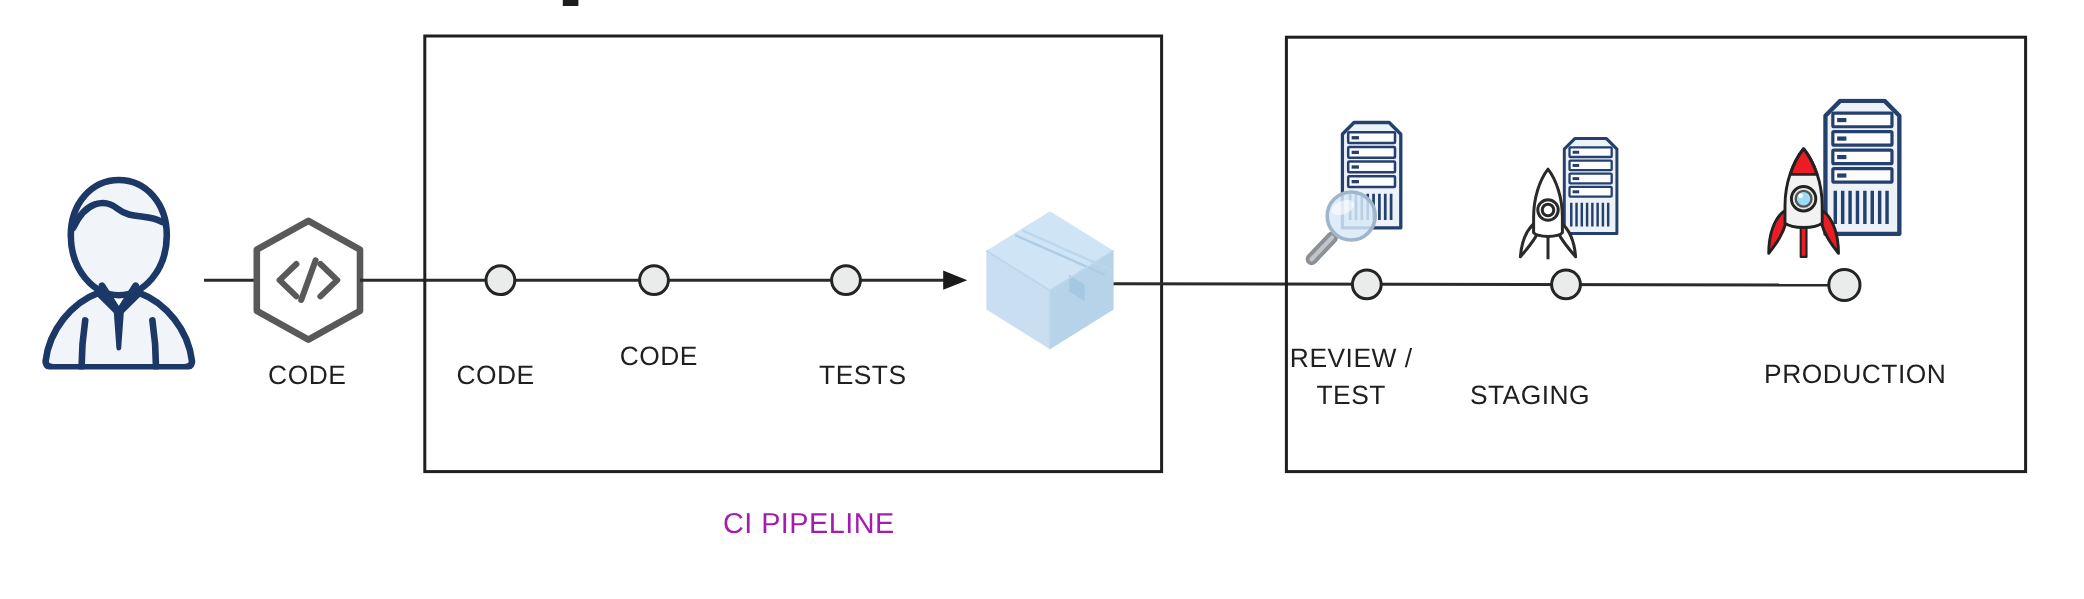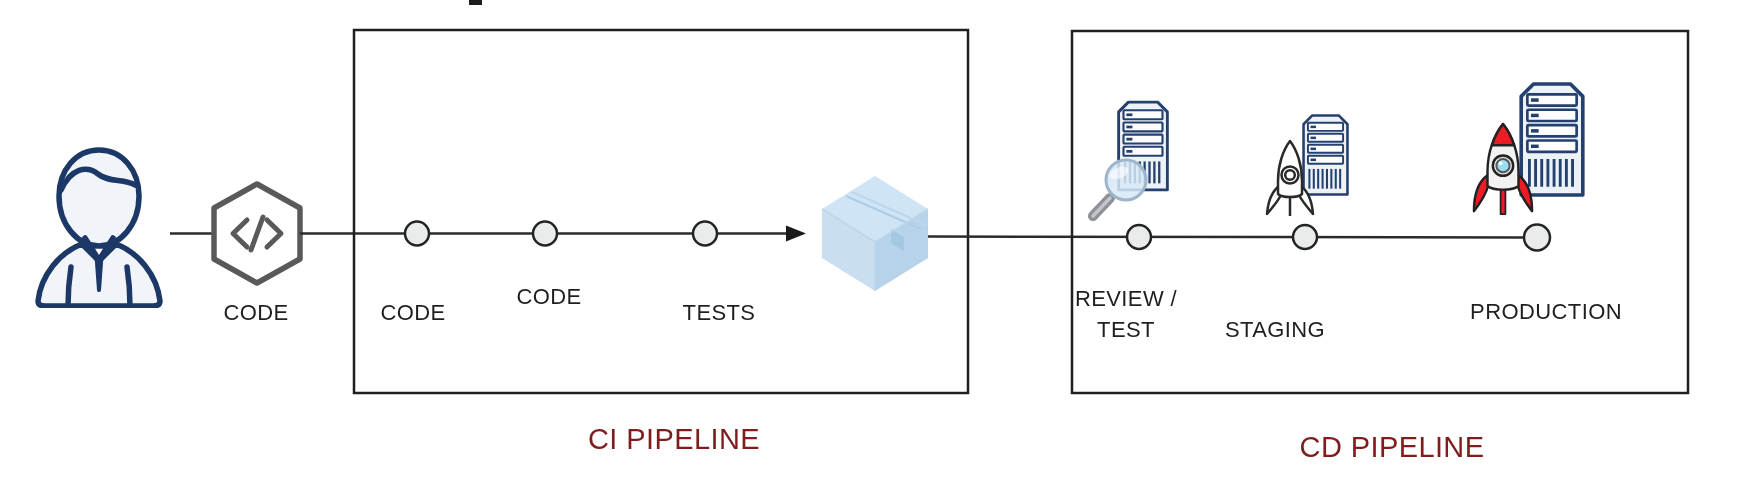--- a/index.html
+++ b/index.html
@@ -8,21 +8,21 @@
     font-family:"Liberation Sans", sans-serif;color:#1f1f1f;
   }
   .abs{position:absolute;}
   .lbl{
     position:absolute;transform:translateX(-50%);text-align:center;
     font-size:22px;line-height:31px;letter-spacing:0.4px;color:#1f1f1f;white-space:nowrap;
   }
   .lbl span{display:block;}
   .caption{
     position:absolute;transform:translateX(-50%);text-align:center;
-    font-size:29px;letter-spacing:0.4px;color:#7f1d1d;white-space:nowrap;
+    font-size:24px;letter-spacing:0.4px;color:#a21caf;white-space:nowrap;
   }
   .artifact{position:absolute;background:#1d1d1d;}
 </style>
 </head>
 <body>
 
 <div class="canvas">
 
   <div class="artifact" style="left:469px;top:0;width:13px;height:5px;"></div>
 
@@ -160,15 +160,14 @@
   <div class="lbl" style="left:1126px;top:283px">
     <span>REVIEW /</span>
     <span>TEST</span>
   </div>
 
   <div class="lbl" style="left:1275px;top:314px">STAGING</div>
 
   <div class="lbl" style="left:1546px;top:296px">PRODUCTION</div>
 
   <div class="caption" style="left:674px;top:423px">CI PIPELINE</div>
-  <div class="caption" style="left:1392px;top:431px">CD PIPELINE</div>
 
 </div>
 
 </body></html>

